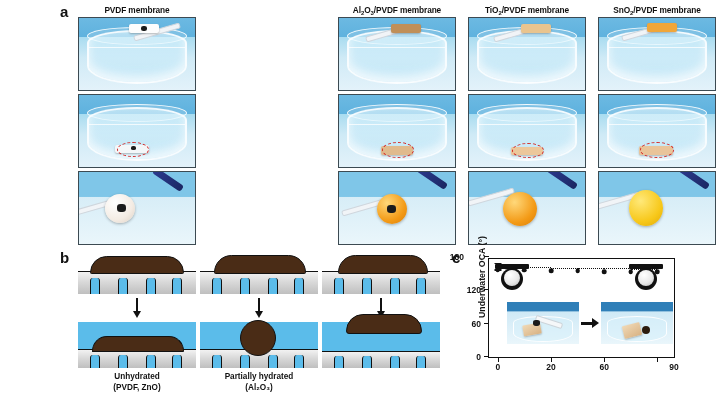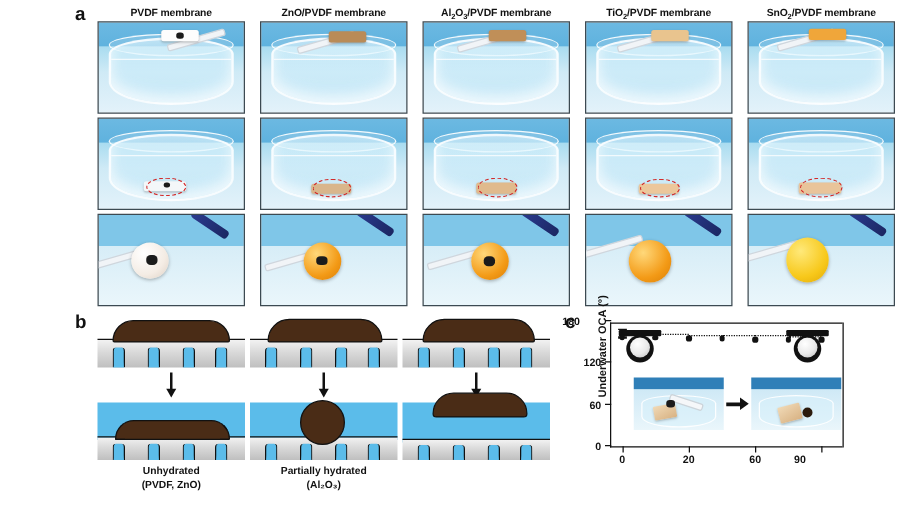--- a/index.html
+++ b/index.html
@@ -215,43 +215,20 @@
         <div class="dust" style="left:52px;top:51px;width:5px;height:4px;"></div>
       </div>
       <div class="photo bg-closeup">
         <div class="needle" style="left:72px;top:4px;"></div>
         <div class="tweezer" style="left:-4px;top:31px;"></div>
         <div class="oil-drop white" style="left:26px;top:22px;width:30px;height:29px;"></div>
         <div class="dust" style="left:38px;top:32px;width:9px;height:8px;"></div>
       </div>
     </div>
 
-    <div class="col" style="left:130px;">
-      <div class="col-title">ZnO/PVDF membrane</div>
-      <div class="photo bg-dish">
-        <div class="dish-rim"></div>
-          <div class="dish"></div>
-          <div class="waterline"></div>
-        <div class="tweezer" style="left:28px;top:13px;"></div>
-        <div class="memb-float" style="left:54px;top:7px;background:#b98b57;"></div>
-      </div>
-      <div class="photo bg-dish">
-        <div class="dish-rim"></div>
-          <div class="dish"></div>
-          <div class="waterline"></div>
-        <div class="memb-float" style="left:40px;top:52px;width:32px;height:8px;background:#d9b68c;"></div>
-        <div class="redcircle" style="left:41px;top:48px;width:29px;height:13px;"></div>
-      </div>
-      <div class="photo bg-closeup">
-        <div class="needle" style="left:74px;top:2px;"></div>
-        <div class="tweezer" style="left:2px;top:33px;"></div>
-        <div class="oil-drop" style="left:34px;top:22px;width:30px;height:30px;"></div>
-        <div class="dust" style="left:44px;top:33px;width:9px;height:7px;"></div>
-      </div>
-    </div>
 
     <div class="col" style="left:260px;">
       <div class="col-title">Al<sub>2</sub>O<sub>3</sub>/PVDF membrane</div>
       <div class="photo bg-dish">
         <div class="dish-rim"></div>
           <div class="dish"></div>
           <div class="waterline"></div>
         <div class="tweezer" style="left:26px;top:12px;"></div>
         <div class="memb-float" style="left:52px;top:6px;background:#c08f58;"></div>
       </div>
@@ -441,21 +418,21 @@
           <div class="ytick-lab" style="bottom: 100px; position: absolute; right: 100%; margin-right: 25px; transform: translateY(50%); text-align: center;">180</div>
         </div>
       <div id="ticks-x">
           <div class="xtick" style="left: 8.85714px;"></div>
           <div class="xtick-lab" style="left: 8.85714px; top: 100px;">0</div>
           <div class="xtick" style="left: 62px;"></div>
           <div class="xtick-lab" style="left: 62px; top: 100px;">20</div>
           <div class="xtick" style="left: 115.143px;"></div>
           <div class="xtick-lab" style="left: 115.143px; top: 100px;">60</div>
           <div class="xtick" style="left: 168.286px;"></div>
-          <div class="xtick-lab" style="left: 151px; top: 100px;">90</div>
+          <div class="xtick-lab" style="left: 185px; top: 100px;">90</div>
         </div>
       <div id="series">
           <div class="dotline" style="left: 8.85714px; width: 26.5714px; bottom: 89.1667px; border-top-color: rgb(17, 17, 17);"></div>
           <div class="dotline" style="left: 35.4286px; width: 26.5714px; bottom: 88.6111px; border-top-color: rgb(17, 17, 17);"></div>
           <div class="dotline" style="left: 62px; width: 26.5714px; bottom: 88.3333px; border-top-color: rgb(17, 17, 17);"></div>
           <div class="dotline" style="left: 88.5714px; width: 26.5714px; bottom: 88.0556px; border-top-color: rgb(17, 17, 17);"></div>
           <div class="dotline" style="left: 115.143px; width: 26.5714px; bottom: 87.7778px; border-top-color: rgb(17, 17, 17);"></div>
           <div class="dotline" style="left: 141.714px; width: 26.5714px; bottom: 87.5px; border-top-color: rgb(17, 17, 17);"></div>
           <div class="errbar" style="left: 8.85714px; bottom: 86.1111px; height: 6.66667px;"></div>
           <div class="errcap" style="left: 8.85714px; bottom: 86.1111px;"></div>

